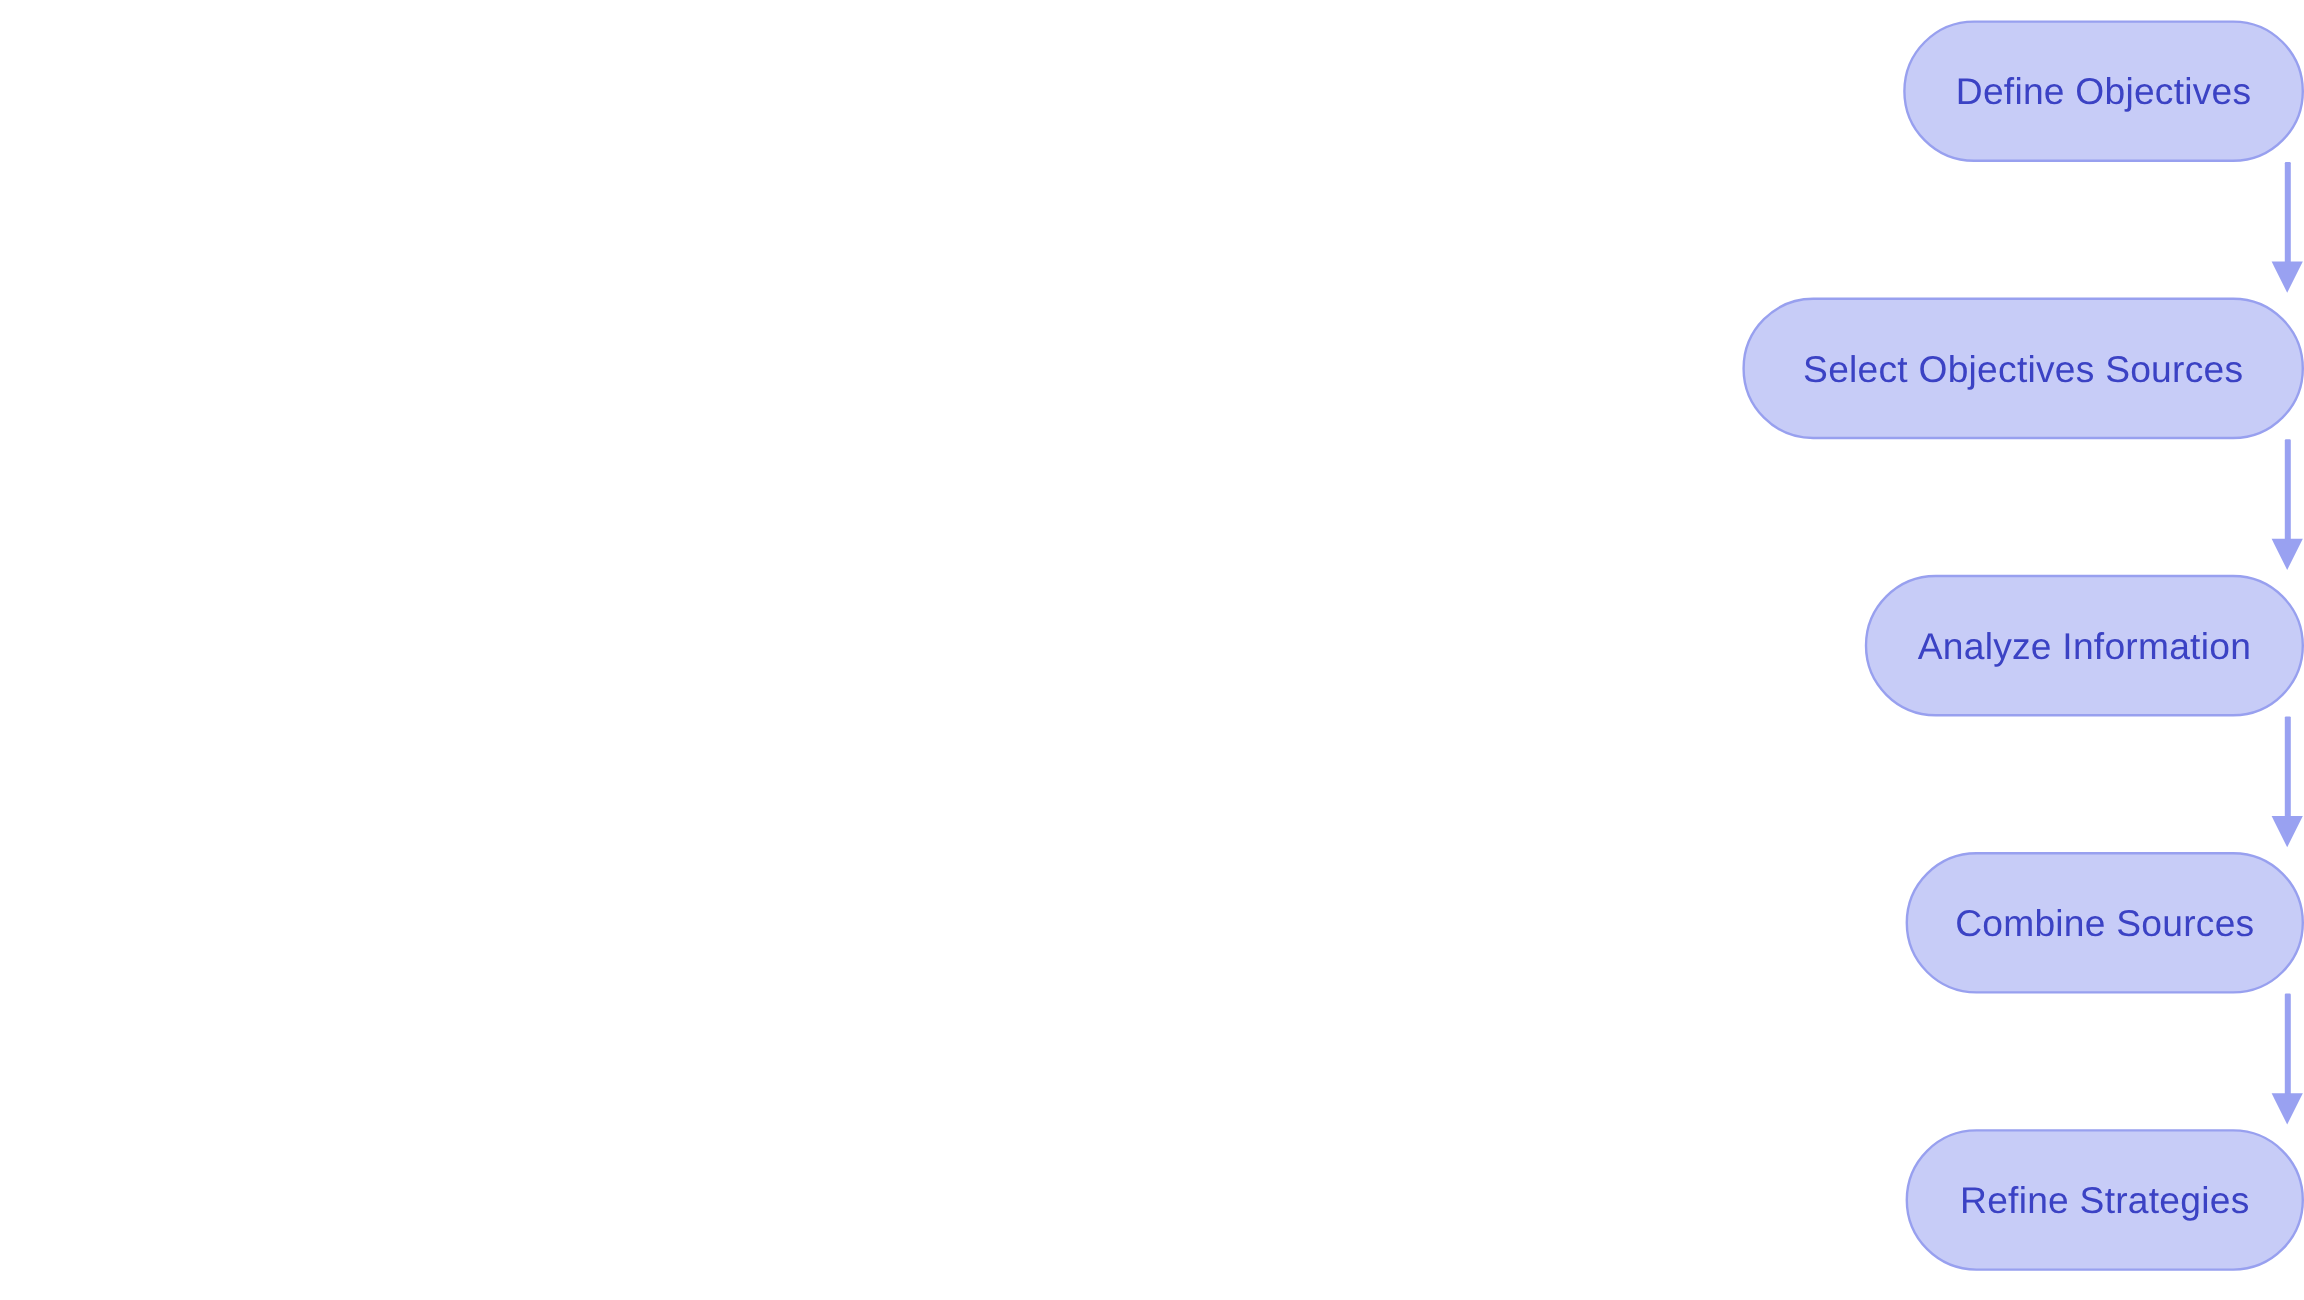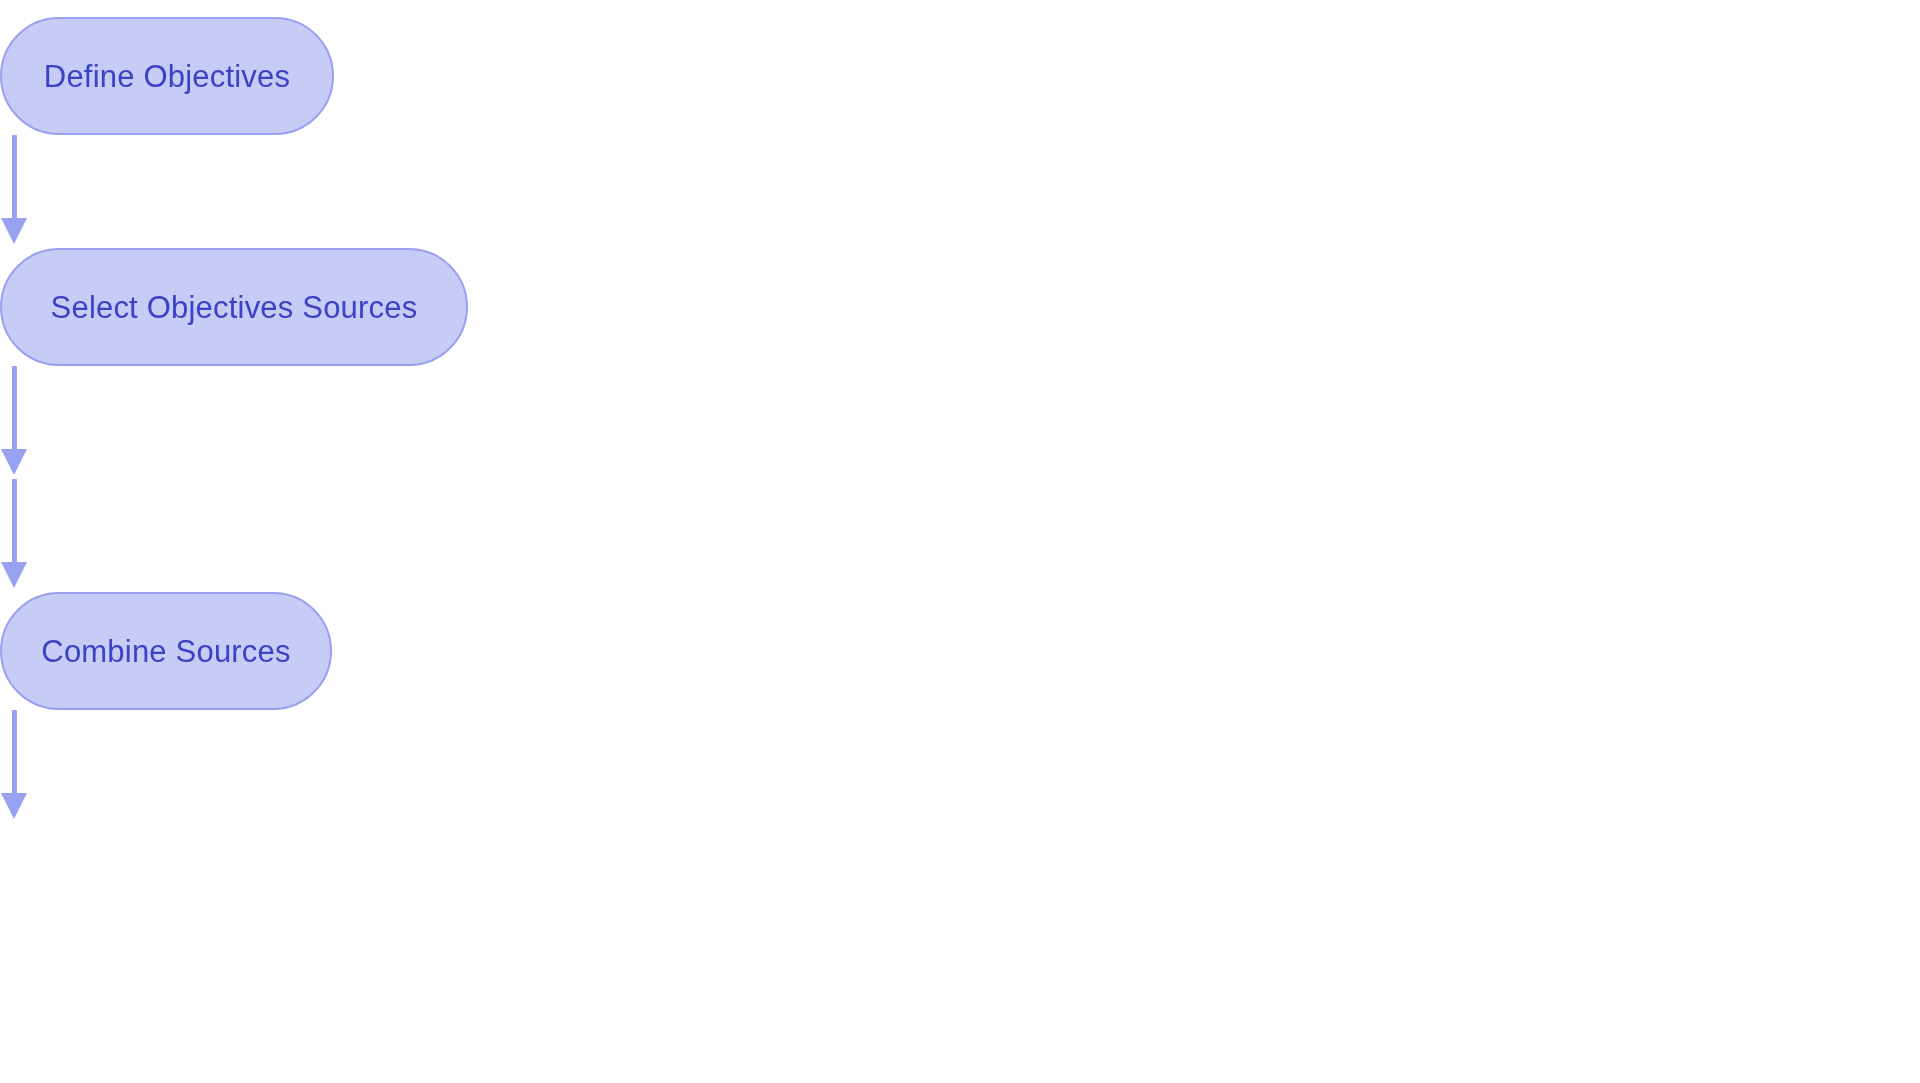--- a/index.html
+++ b/index.html
@@ -11,21 +11,21 @@
 
   .canvas {
     position: relative;
     width: 1920px;
     height: 1083px;
     background: #ffffff;
     box-sizing: border-box;
     padding-top: 17px;
     display: flex;
     flex-direction: column;
-    align-items: flex-start;
+    align-items: flex-end;
   }
 
   .node {
     height: 118px;
     box-sizing: border-box;
     background: #c7ccf7;
     border: 2px solid #98a0ef;
     border-radius: 59px;
     display: flex;
     align-items: center;
@@ -90,29 +90,35 @@
 
   <div class="node node-2">
     <span class="node-label">Select Objectives Sources</span>
   </div>
 
   <div class="arrow">
     <div class="arrow-line"></div>
     <div class="arrow-head"></div>
   </div>
 
+  <div class="node node-3">
+    <span class="node-label">Analyze Information</span>
+  </div>
 
   <div class="arrow">
     <div class="arrow-line"></div>
     <div class="arrow-head"></div>
   </div>
 
   <div class="node node-4">
     <span class="node-label">Combine Sources</span>
   </div>
 
   <div class="arrow">
     <div class="arrow-line"></div>
     <div class="arrow-head"></div>
   </div>
 
+  <div class="node node-5">
+    <span class="node-label">Refine Strategies</span>
+  </div>
 
 </div>
 
 </body></html>

